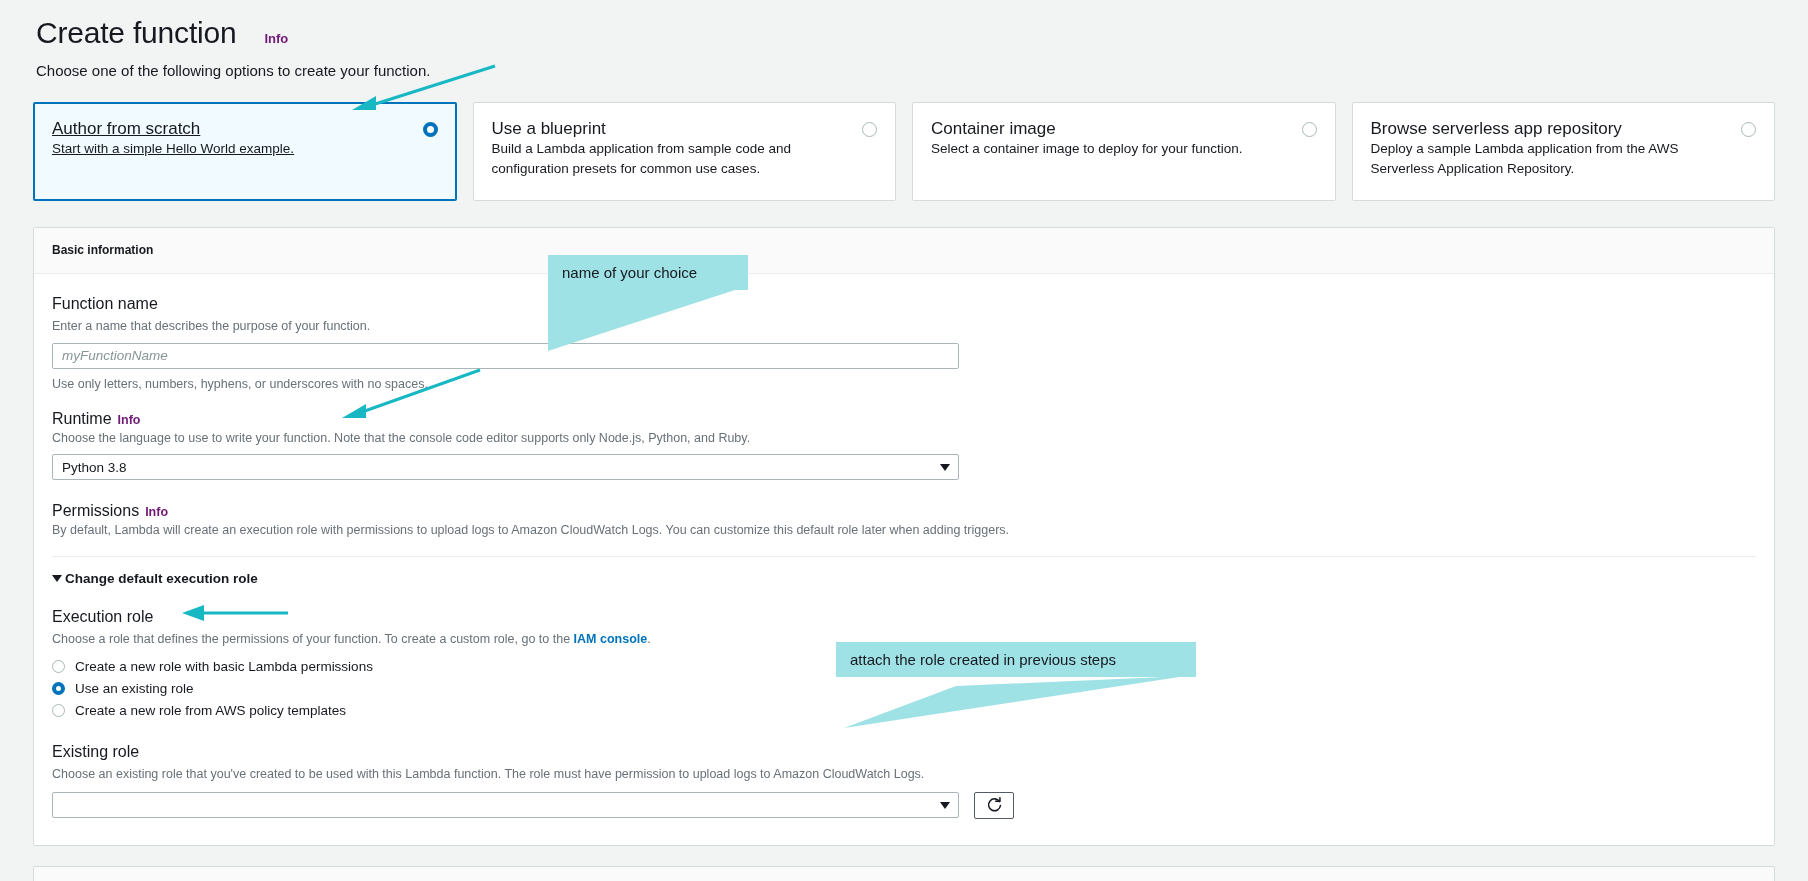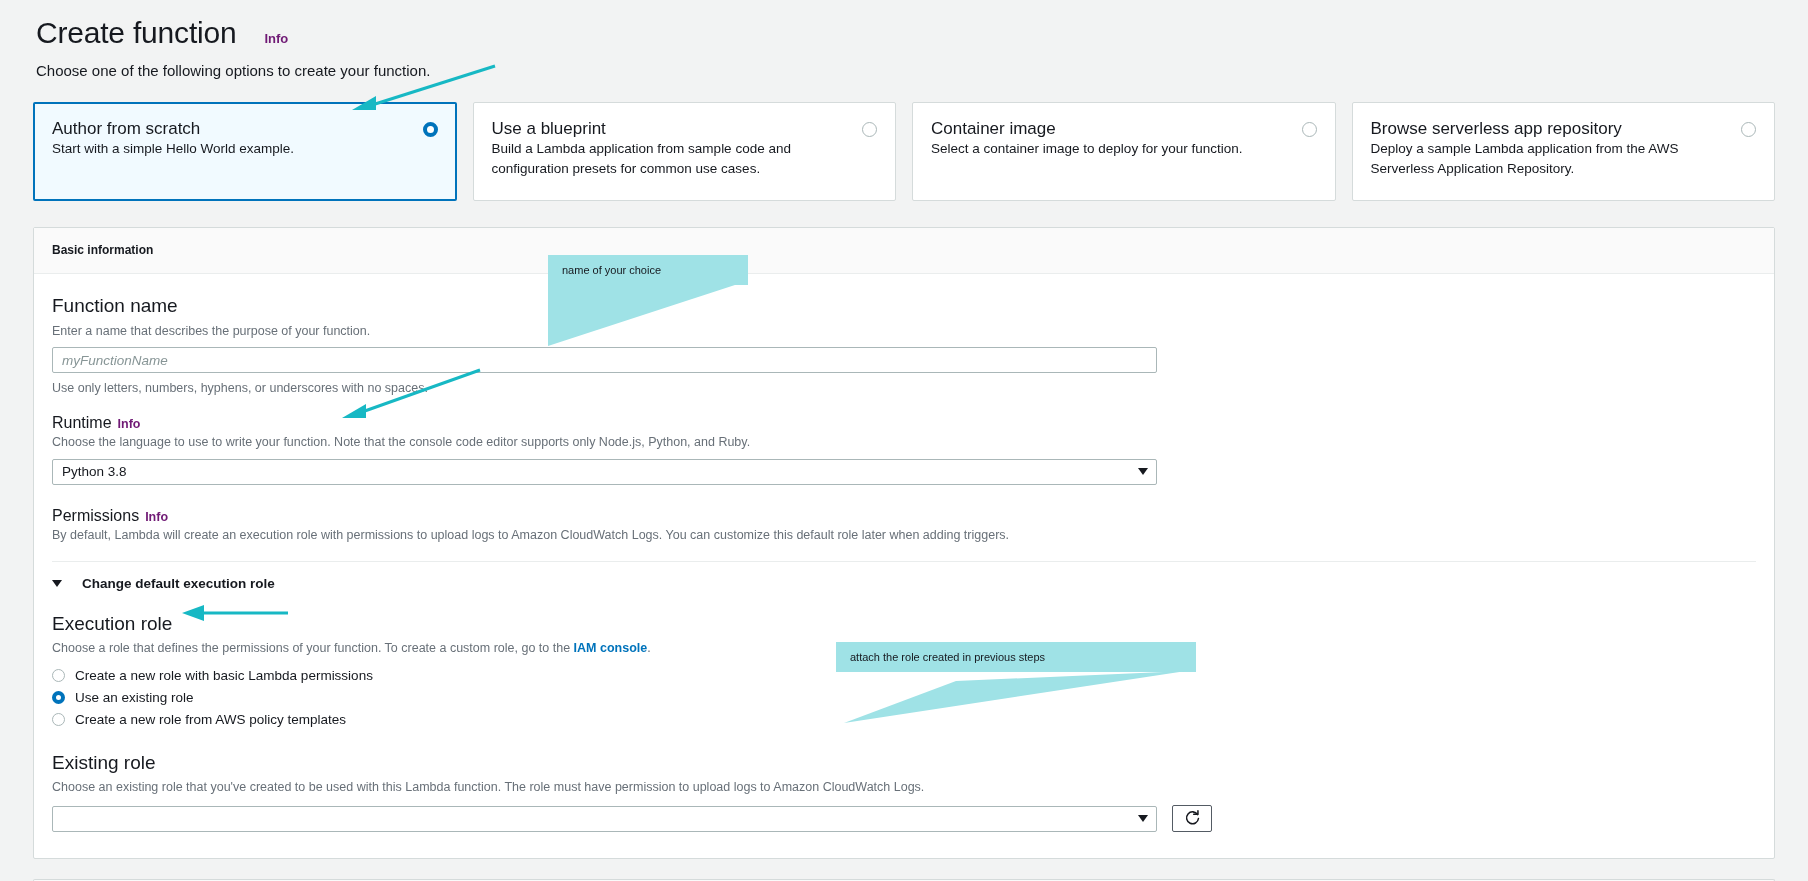--- a/index.html
+++ b/index.html
@@ -40,20 +40,21 @@
     border-radius: 2px;
     padding: 16px 18px 20px 18px;
     min-height: 99px;
     position: relative;
     cursor: pointer;
   }
   .card.selected {
     background: #f1faff;
     border: 2px solid #0073bb;
     padding: 15px 17px 19px 17px;
+    text-decoration: underline;
   }
   .card-head {
     display: flex; align-items: flex-start; justify-content: space-between;
   }
   .card-title {
     font-size: 17px; font-weight: 400; color: #16191f; line-height: 1.2;
   }
   .radio-outer {
     width: 15px; height: 15px; border-radius: 50%;
     border: 1px solid #aab7b8; background: #fff;
@@ -80,50 +81,50 @@
     border-bottom: 1px solid #eaeded;
     padding: 15px 18px 16px 18px;
   }
   .panel-header h2 {
     margin: 0; font-size: 12px; font-weight: bold; color: #16191f;
   }
   .panel-body { padding: 18px 18px 22px 18px; }
 
   .field { margin-bottom: 4px; }
   .field-label {
-    font-size: 19px; font-weight: 400; color: #16191f; line-height: 1.5;
+    font-size: 16px; font-weight: 400; color: #16191f; line-height: 1.5;
   }
   .field-hint {
     font-size: 12.5px; color: #687078; line-height: 1.5; margin-top: 1px;
   }
   .section-label {
     font-size: 16px; color: #16191f; font-weight: 400;
   }
   .section-label .info-link { font-size: 12.5px; margin-left: 6px; }
 
   input.text-input, .select-box {
-    width: 1105px; height: 26px;
+    width: 907px; height: 26px;
     border: 1px solid #aab7b8; border-radius: 2px;
     background: #fff; font-size: 13.5px; color: #16191f;
     padding: 0 9px; font-family: "Liberation Sans", sans-serif;
     outline: none; display: block;
   }
   input.text-input::placeholder { color: #879596; font-style: italic; }
   .select-box {
     display: flex; align-items: center; justify-content: space-between;
     cursor: pointer; padding-right: 8px;
   }
   .select-caret {
     width: 0; height: 0; border-left: 5px solid transparent;
     border-right: 5px solid transparent; border-top: 7px solid #16191f;
   }
 
   .divider { border-top: 1px solid #eaeded; margin: 16px 0 14px 0; }
 
-  .expander { display: flex; align-items: center; gap: 20px; cursor: pointer; }
+  .expander { display: flex; align-items: center; gap: 3px; cursor: pointer; }
   .expander-caret {
     width: 0; height: 0; border-left: 5px solid transparent;
     border-right: 5px solid transparent; border-top: 7px solid #16191f;
   }
   .expander-label { font-size: 13.5px; font-weight: bold; color: #16191f; }
 
   .radio-row { display: flex; align-items: center; gap: 10px; margin-top: 7px; }
   .radio-sm {
     width: 13px; height: 13px; border-radius: 50%;
     border: 1px solid #aab7b8; background: #fff; flex: 0 0 auto;
@@ -144,21 +145,21 @@
   .panel-stub {
     margin: 20px 33px 0 33px; height: 24px;
     background: #fafafa; border: 1px solid #d5dbdb;
     border-bottom: none; border-radius: 2px 2px 0 0;
   }
 
   
   .anno { position: absolute; pointer-events: none; }
   .callout-box {
     background: #9fe2e6; color: #16191f;
-    font-size: 11px; padding: 9px 14px;
+    font-size: 15px; padding: 9px 14px;
     font-family: "Liberation Sans", sans-serif; white-space: nowrap;
   }
   .anno-arrow { position: absolute; pointer-events: none; }
 </style>
 </head>
 <body>
 
 <div class="page">
 
   <div class="page-header">

